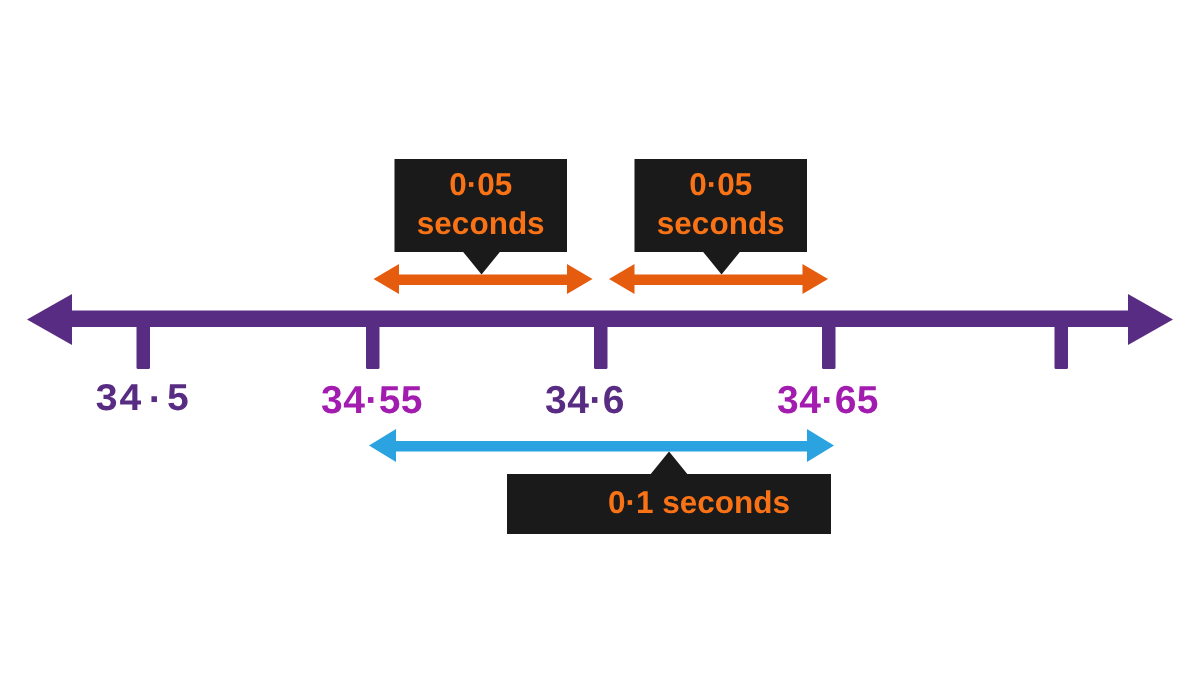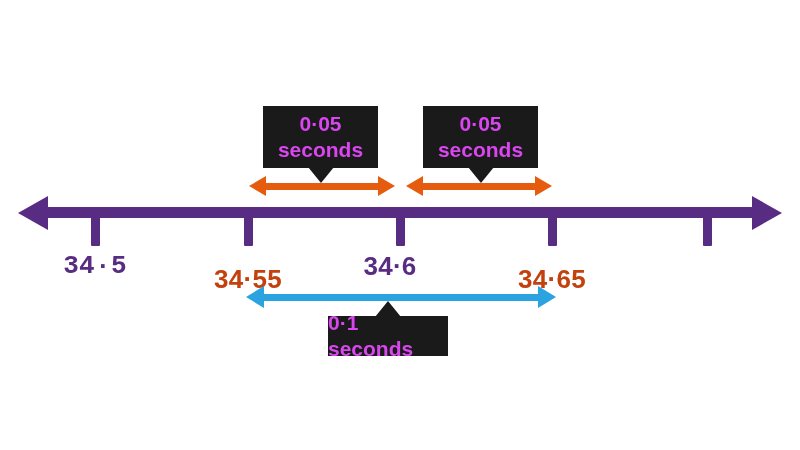--- a/index.html
+++ b/index.html
@@ -13,35 +13,35 @@
   .mh-left  { left:18px;  top:196px; border-right:30px solid #582c83; }
   .mh-right { left:752px; top:196px; border-left:30px solid #582c83; }
 
   
   .tick { position:absolute; top:211px; width:9px; height:35px; background:#582c83; border-radius:1px; }
 
   
   .tick-label { position:absolute; top:251px; width:140px; text-align:center;
                 font-size:26px; font-weight:700; letter-spacing:0.3px; }
   .tl-purple { color:#582c83; }
-  .tl-orange { color:#c2410c;margin-top:13px; }
+  .tl-orange { color:#a21caf; }
 
   
   .bar { position:absolute; }
   .bar-orange { background:#e55c0f; height:7px; top:183px; }
   .bar-blue   { background:#2aa3e0; height:7px; top:294px; }
 
   .hh { position:absolute; width:0; height:0; border-top:10px solid transparent; border-bottom:10px solid transparent; }
   .hh-left-orange  { border-right:17px solid #e55c0f; top:176px; }
   .hh-right-orange { border-left:17px solid #e55c0f;  top:176px; }
   .hh-left-blue  { border-top-width:11px; border-bottom-width:11px; border-right:18px solid #2aa3e0; top:286px; }
   .hh-right-blue { border-top-width:11px; border-bottom-width:11px; border-left:18px solid #2aa3e0;  top:286px; }
 
   
-  .callout { position:absolute; background:#1a1a1a; color:#d946ef;
+  .callout { position:absolute; background:#1a1a1a; color:#f97316;
              display:flex; flex-direction:column; align-items:center; justify-content:center;
              font-weight:700; font-size:21px; line-height:1.25; }
   .pointer-down { position:absolute; bottom:-15px; left:50%; margin-left:-13px; width:0; height:0;
                   border-left:13px solid transparent; border-right:13px solid transparent;
                   border-top:16px solid #1a1a1a; }
   .pointer-up   { position:absolute; top:-15px; left:50%; margin-left:-13px; width:0; height:0;
                   border-left:13px solid transparent; border-right:13px solid transparent;
                   border-bottom:16px solid #1a1a1a; }
 </style>
 </head>
@@ -81,18 +81,18 @@
 
   <div class="tick-label tl-purple" style="left:25px;font-family:Liberation Mono, monospace;">34·5</div>
   <div class="tick-label tl-orange" style="left:178px;">34·55</div>
   <div class="tick-label tl-purple" style="left:320px;">34·6</div>
   <div class="tick-label tl-orange" style="left:482px;">34·65</div>
 
   <span class="hh hh-left-blue" style="left:246px;"></span>
   <div class="bar bar-blue" style="left:262px; width:280px;"></div>
   <span class="hh hh-right-blue" style="left:538px;"></span>
 
-  <div class="callout" style="left:328px; top:316px; width:120px; height:40px;">
+  <div class="callout" style="left:338px; top:316px; width:176px; height:40px;padding-left:40px;">
     <span>0·1 seconds</span>
     <span class="pointer-up"></span>
   </div>
 
 </div>
 
 </body></html>

